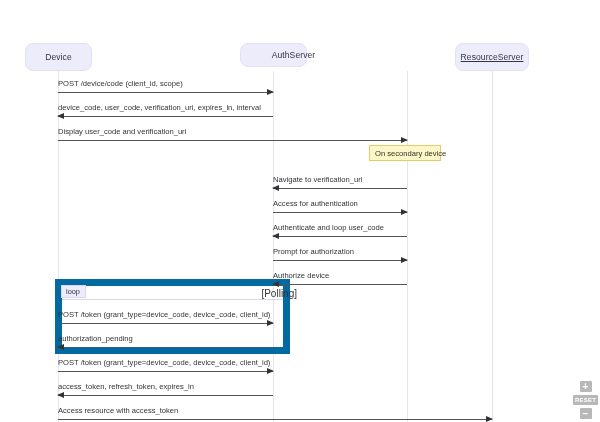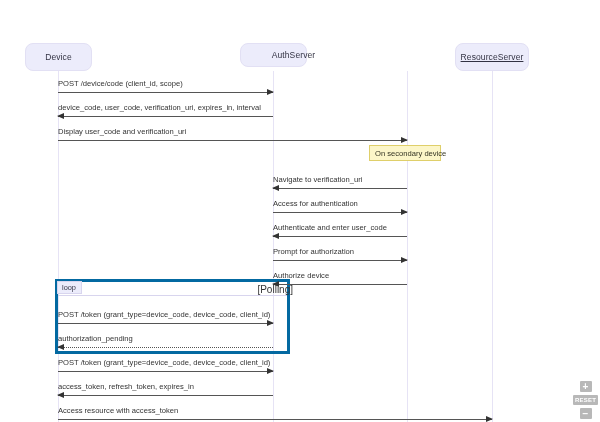--- a/index.html
+++ b/index.html
@@ -65,21 +65,21 @@
     color:#333322;
     font-size:7.6px;
     padding:3px 5px;
     box-sizing:border-box;
     white-space:nowrap;
     display:flex;align-items:center;
   }
 
   .loopbox{
     position:absolute;
-    border:3px solid #0369a1;
+    border:7px solid #0369a1;
     box-sizing:border-box;
     background:transparent;
   }
   .loopbox .tab{
     position:absolute;left:-1px;top:-1px;
     background:#ececfb;
     border:1px solid #d8d5ee;
     font-size:7.4px;
     color:#333344;
     padding:1px 5px 1px 4px;
@@ -157,21 +157,21 @@
       <div class="label">Navigate to verification_uri</div>
     </div>
     <div class="msg" style="left: 273px; top: 212px; width: 134px;">
       <div class="line"></div>
       <div class="arrowhead right"></div>
       <div class="label">Access for authentication</div>
     </div>
     <div class="msg" style="left: 273px; top: 236px; width: 134px;">
       <div class="line"></div>
       <div class="arrowhead left"></div>
-      <div class="label">Authenticate and enter user_code</div>
+      <div class="label">Authenticate and loop user_code</div>
     </div>
     <div class="msg" style="left: 273px; top: 260px; width: 134px;">
       <div class="line"></div>
       <div class="arrowhead right"></div>
       <div class="label">Prompt for authorization</div>
     </div>
     <div class="msg" style="left: 273px; top: 284px; width: 134px;">
       <div class="line"></div>
       <div class="arrowhead left"></div>
       <div class="label">Authorize device</div>

